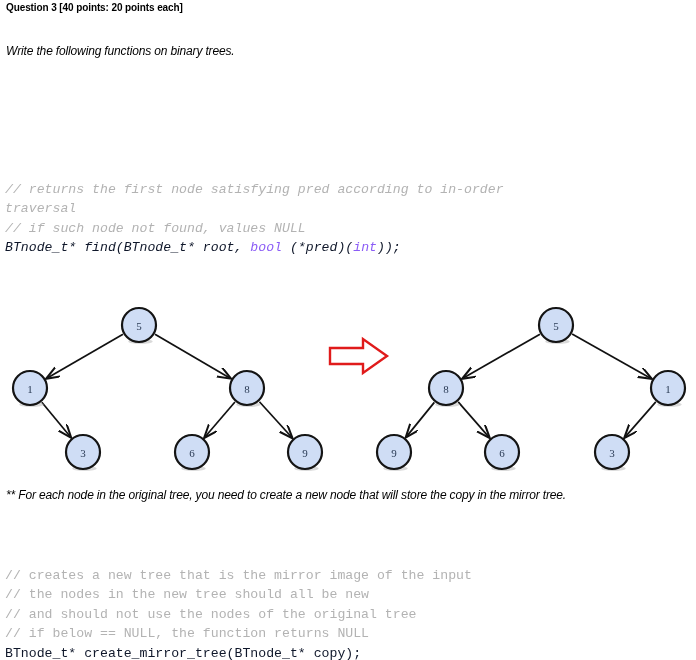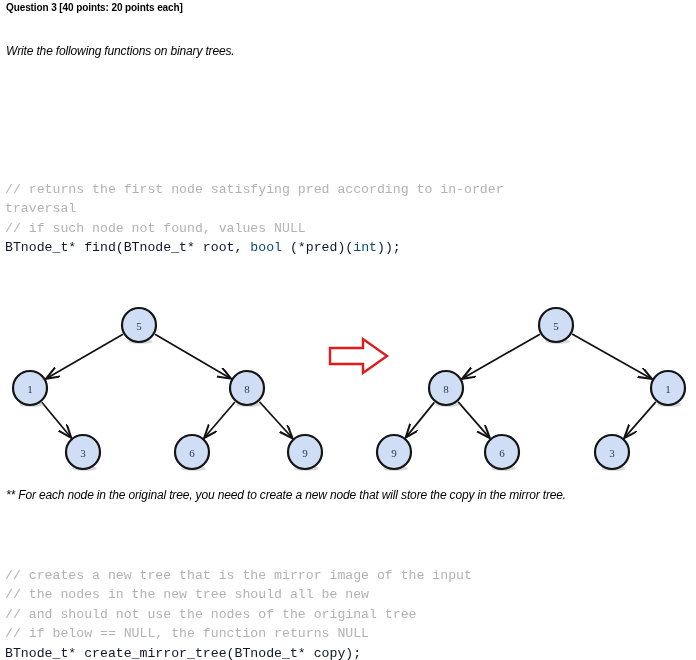--- a/index.html
+++ b/index.html
@@ -48,23 +48,23 @@
     position: absolute;
     left: 5px;
     font-family: "Liberation Mono", "DejaVu Sans Mono", monospace;
     font-size: 13.2px;
     line-height: 19.5px;
     white-space: pre;
     letter-spacing: 0px;
   }
   .code-a { top: 160px; }
   .code-b { top: 546px; }
-  .code-a .ln { }
+  .code-a .ln { font-style: italic; }
   .cmt  { color: #b3b3b3; }
-  .kw   { color: #0c4a6e; }
+  .kw   { color: #8b5cf6; }
   .src  { color: #0f172a; }
 
   .diagram {
     position: absolute;
     left: 0;
     top: 300px;
     width: 696px;
     height: 186px;
   }
   .diagram svg { display: block; }

